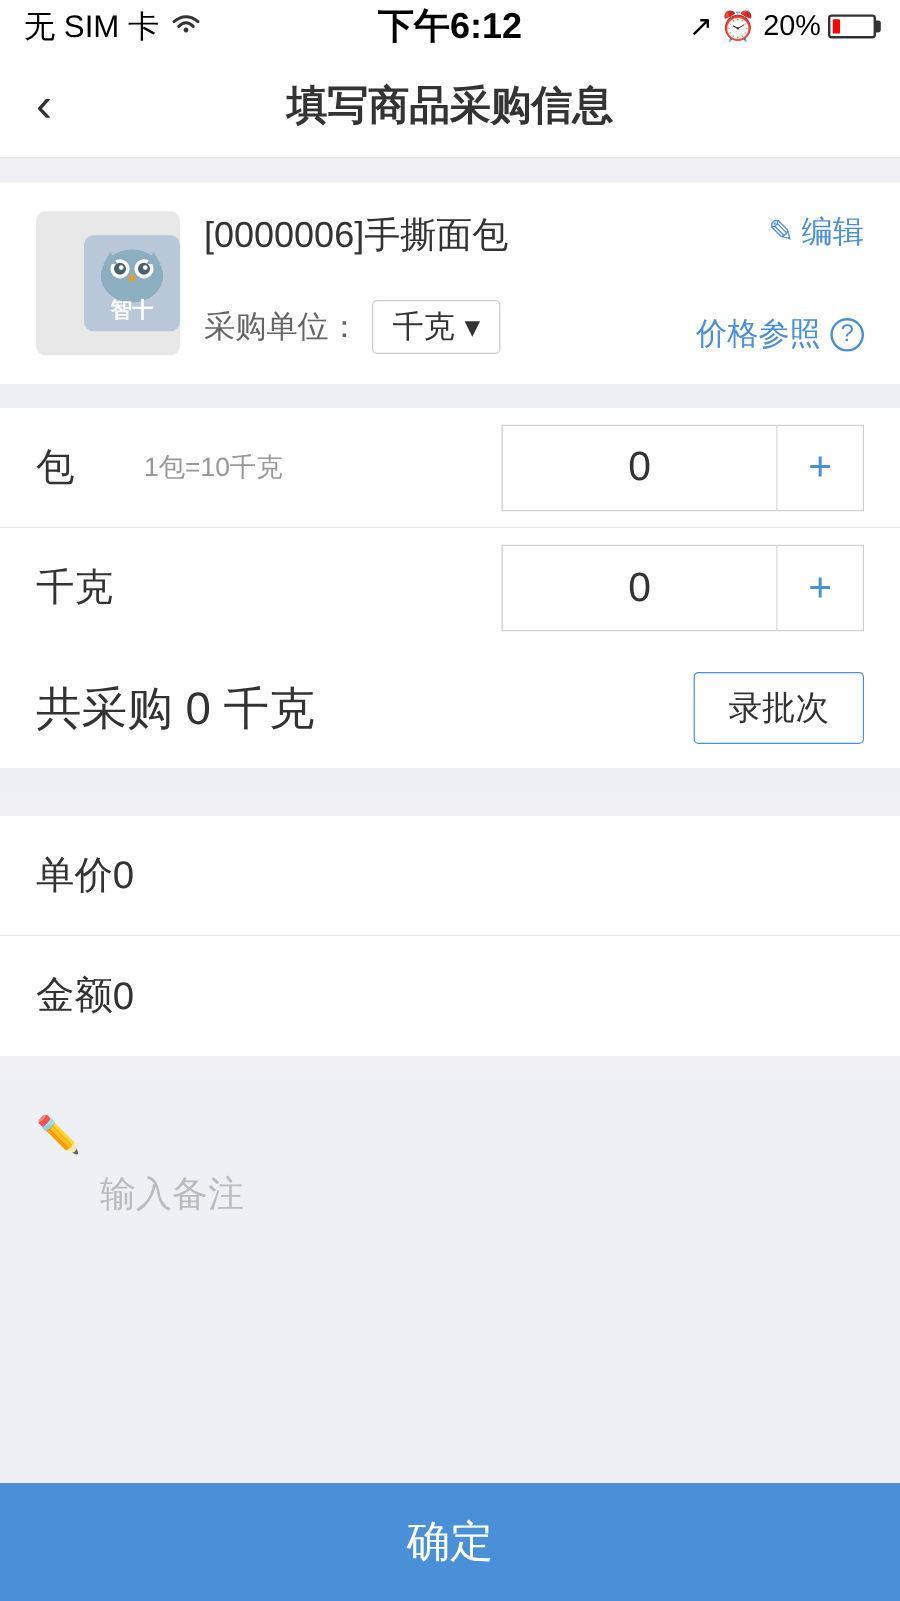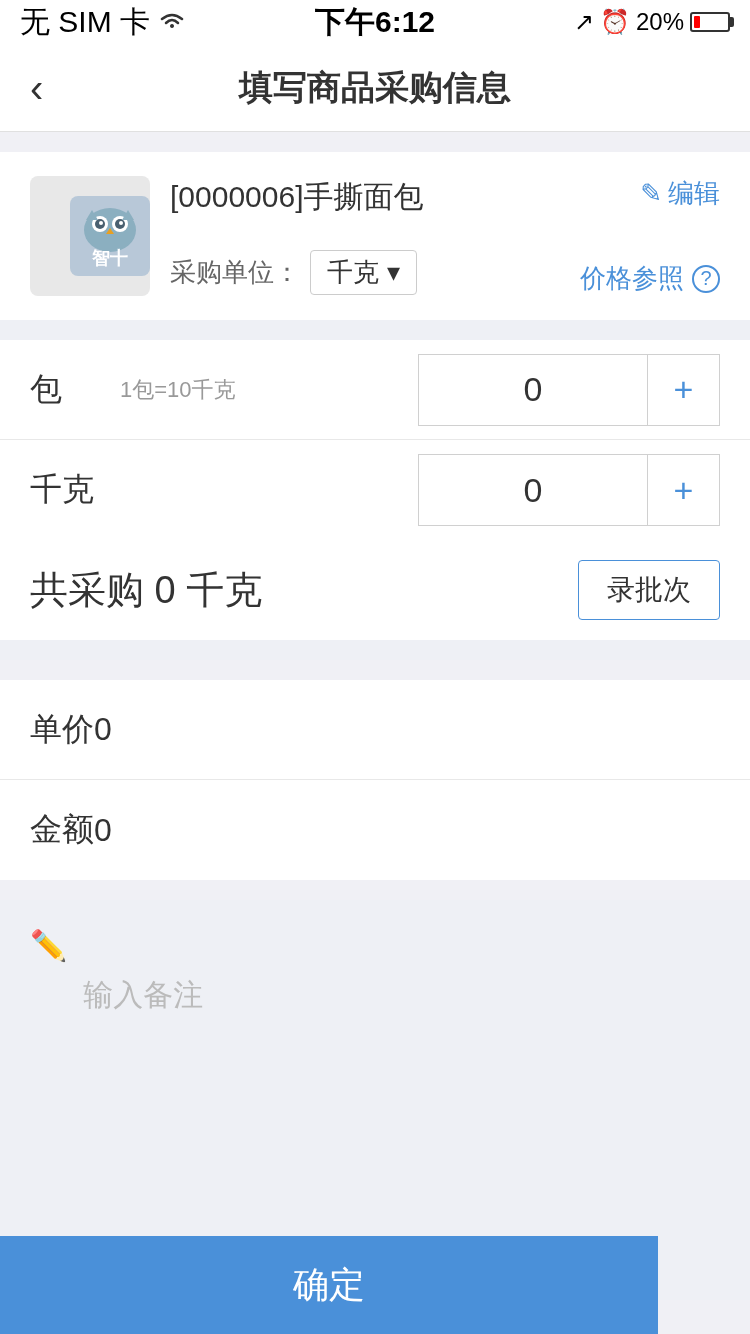--- a/index.html
+++ b/index.html
@@ -21,21 +21,21 @@
       align-items: center;
       justify-content: space-between;
       padding: 0 20px;
       font-size: 28px;
       font-weight: 500;
     }
     .status-left {
       display: flex;
       align-items: center;
       gap: 8px;
-      font-size: 30px;
+      font-size: 26px;
     }
     .status-center {
       font-size: 30px;
       font-weight: 600;
       position: absolute;
       left: 50%;
       transform: translateX(-50%);
     }
     .status-right {
       display: flex;
@@ -314,21 +314,21 @@
       font-size: 30px;
       color: #bbb;
       margin-top: 47px;
     }
 
     
     .confirm-bar {
       position: fixed;
       bottom: 0;
       left: 0;
-      width: 658px;
+      width: 750px;
       height: 98px;
       background: #4a90d9;
       display: flex;
       align-items: center;
       justify-content: center;
       cursor: pointer;
     }
     .confirm-label {
       font-size: 36px;
       color: #fff;

